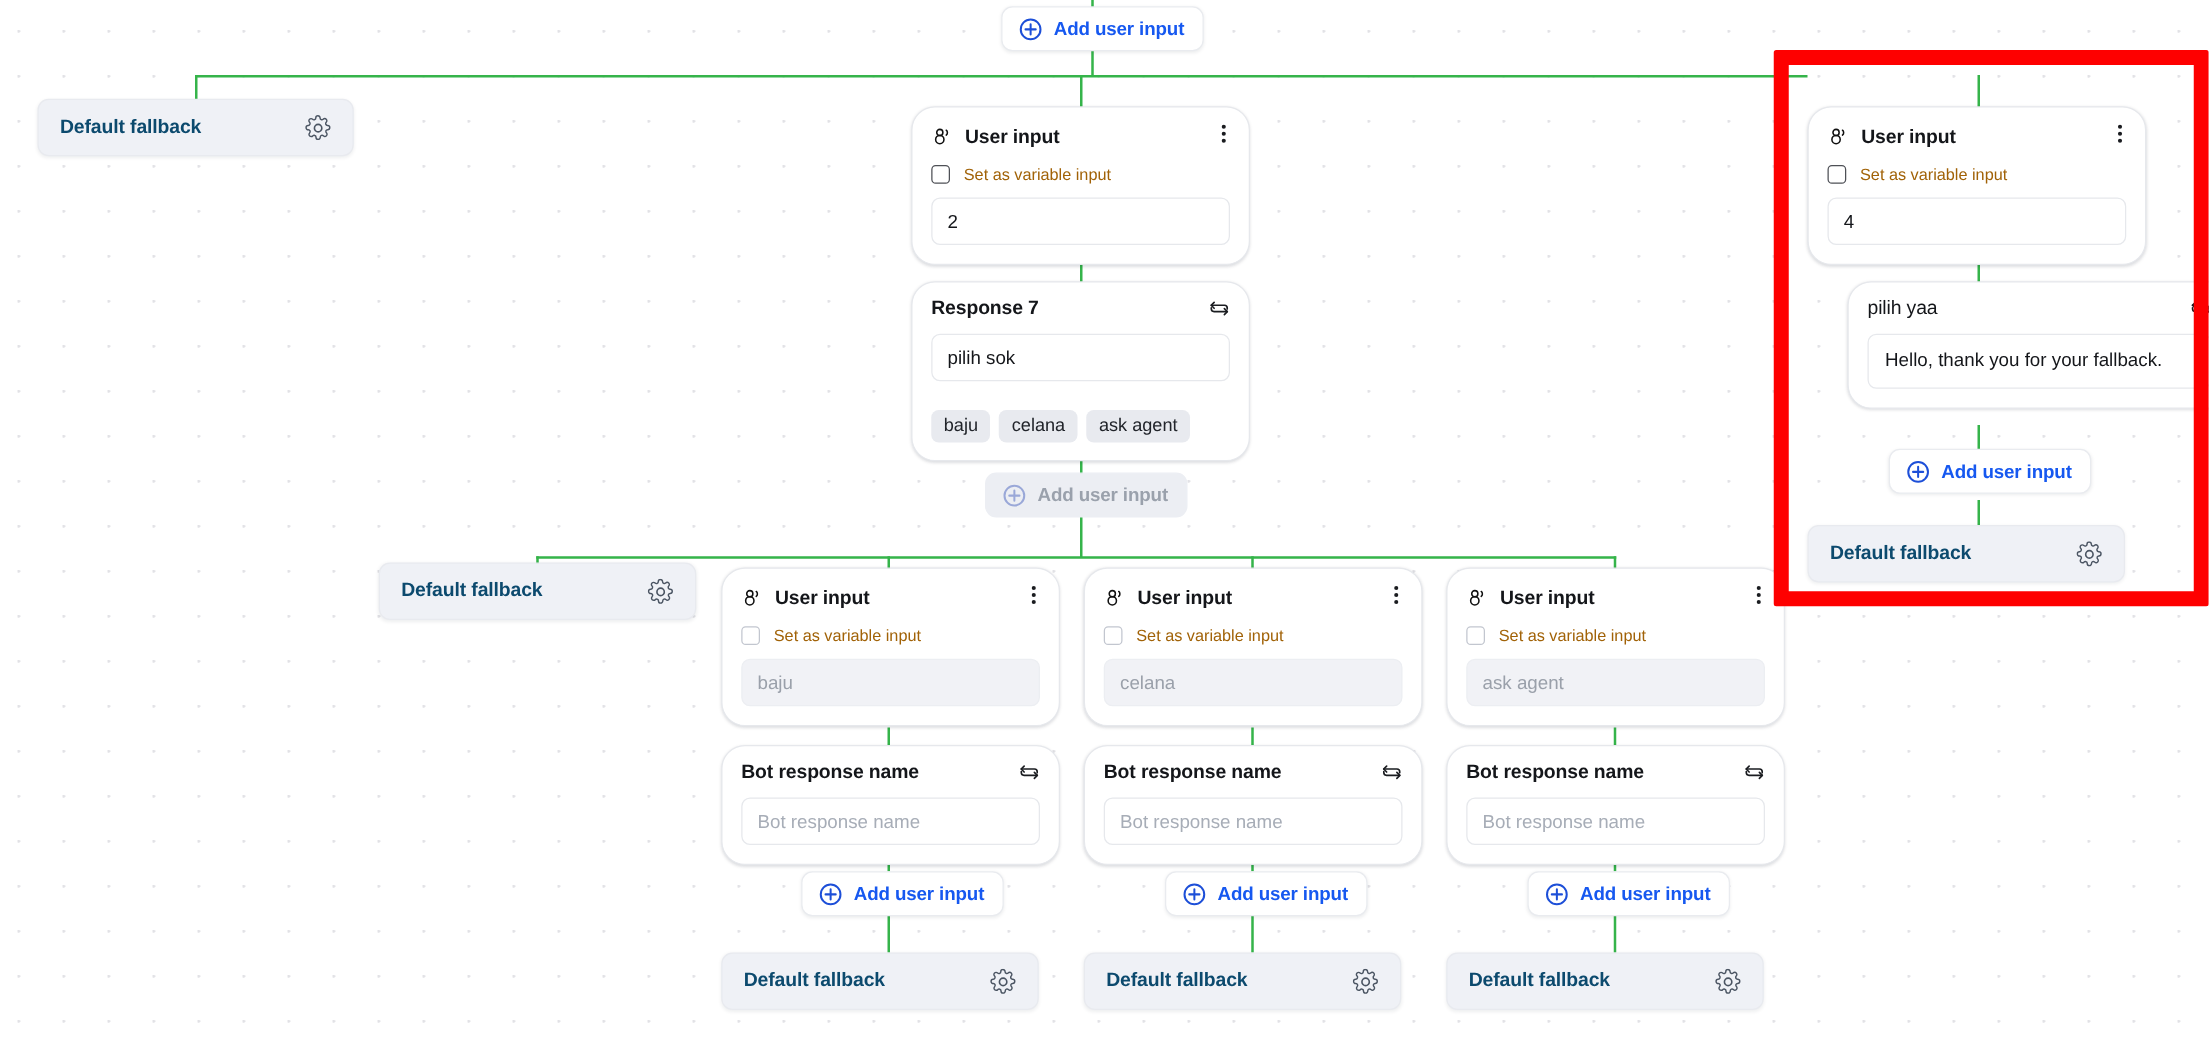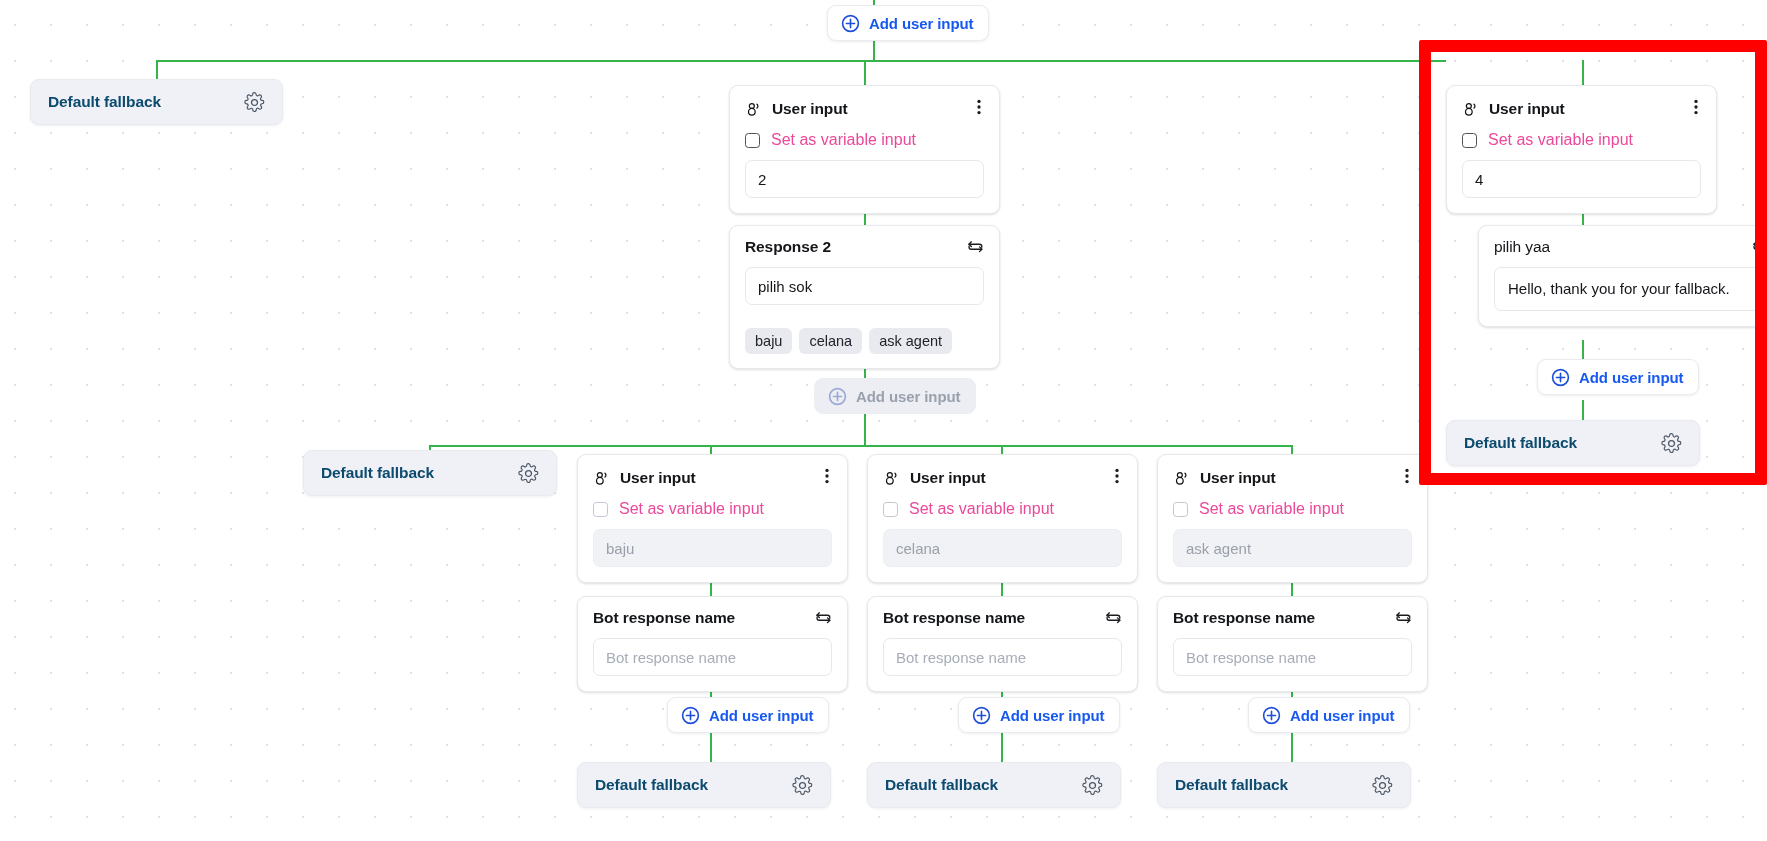--- a/index.html
+++ b/index.html
@@ -44,21 +44,21 @@
     z-index: 1;
   }
   .conn.v { width: 1.6px; }
   .conn.h { height: 1.6px; }
 
   
   .card {
     position: absolute;
     background: #ffffff;
     border: 1px solid #e6e8ec;
-    border-radius: 9px;
+    border-radius: 19px;
     box-shadow: 0 1px 3px rgba(16,24,40,.09), 0 1px 2px rgba(16,24,40,.05);
     z-index: 5;
   }
 
   .card-head {
     display: flex;
     align-items: center;
     justify-content: space-between;
     padding: 11px 14px 0 15px;
   }
@@ -88,21 +88,21 @@
   }
   .cbox {
     width: 15px; height: 15px;
     border: 1.4px solid #c2c6cf;
     border-radius: 3.5px;
     background: #fff;
     flex: none;
     cursor: pointer;
   }
   .cbox.solid { border-color: #4e5056; }
-  .cklabel { font-size: 16px; color: #ec4899; }
+  .cklabel { font-size: 13px; color: #a16207; }
 
   .field {
     margin: 11px 15px 15px 15px;
     border: 1px solid #e6e8ec;
     border-radius: 7px;
     background: #ffffff;
     padding: 9px 12px;
     font-size: 15px;
     color: #14161a;
     min-height: 38px;
@@ -163,21 +163,20 @@
     gap: 9px;
     background: #ffffff;
     border: 1px solid #e9ebef;
     border-radius: 9px;
     height: 36px;
     padding: 0 15px 0 13px;
     box-shadow: 0 1px 3px rgba(16,24,40,.08);
     cursor: pointer;
     z-index: 6;
     white-space: nowrap;
-    margin-left: 26px;
   }
   .addbtn .lbl {
     font-size: 15px;
     font-weight: 700;
     color: #1658f0;
     letter-spacing: -0.1px;
   }
   .addbtn .plus { width: 19px; height: 19px; display:block; }
   .addbtn.disabled {
     background: #eceef3;
@@ -287,21 +286,21 @@
     <div class="checkrow">
       <span class="cbox solid"></span>
       <span class="cklabel">Set as variable input</span>
     </div>
     <div class="field">2</div>
   </div>
 
   <div class="card" style="left:729px; top:225px; width:271px;">
     <div class="card-head">
       <div class="head-left">
-        <span class="card-title plain">Response 2</span>
+        <span class="card-title plain">Response 7</span>
       </div>
       <span class="swap-icon">
         <svg viewBox="0 0 20 20" width="19" height="19">
           <path d="M3.2 7.6h11.1a2.3 2.3 0 012.3 2.3v.9" fill="none" stroke="#1a1c20" stroke-width="1.4" stroke-linecap="round"></path>
           <path d="M5.6 5.1L3.1 7.6l2.5 2.5" fill="none" stroke="#1a1c20" stroke-width="1.4" stroke-linecap="round" stroke-linejoin="round"></path>
           <path d="M16.6 12.9H5.5a2.3 2.3 0 01-2.3-2.3v-.9" fill="none" stroke="#1a1c20" stroke-width="1.4" stroke-linecap="round"></path>
           <path d="M14.2 15.4l2.5-2.5-2.5-2.5" fill="none" stroke="#1a1c20" stroke-width="1.4" stroke-linecap="round" stroke-linejoin="round"></path>
         </svg>
       </span>
     </div>

